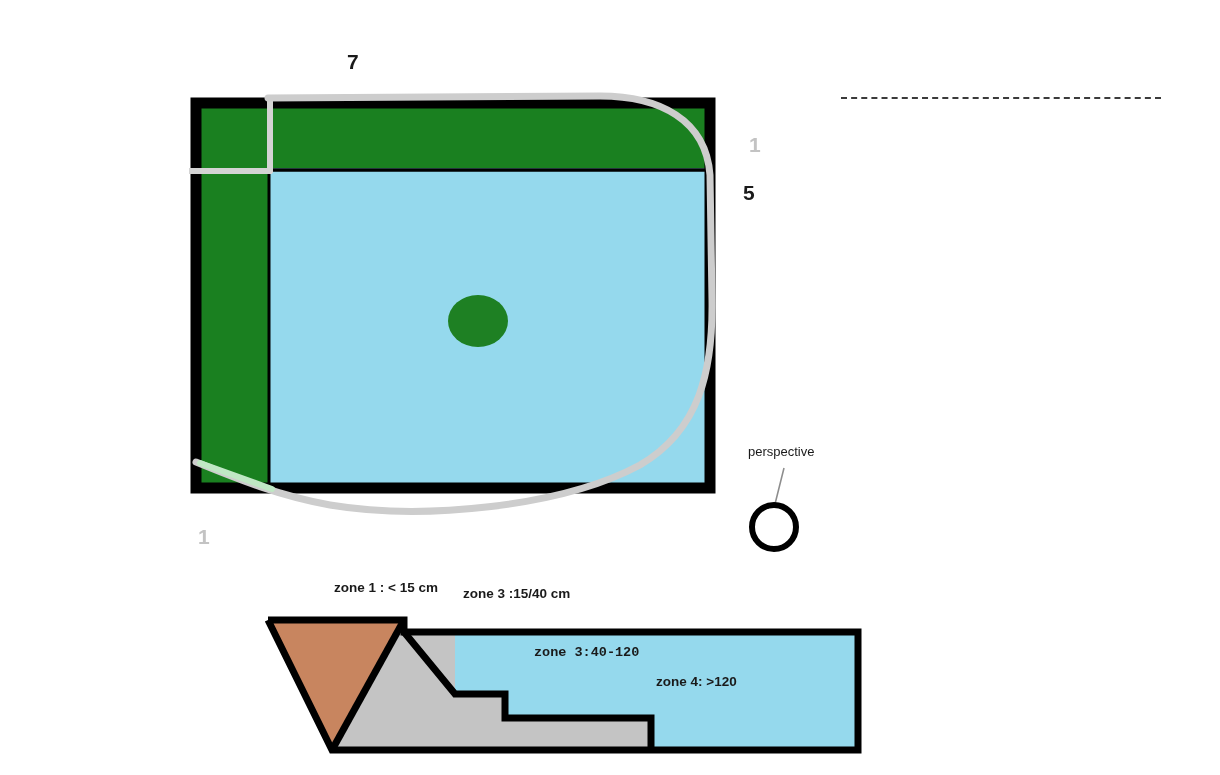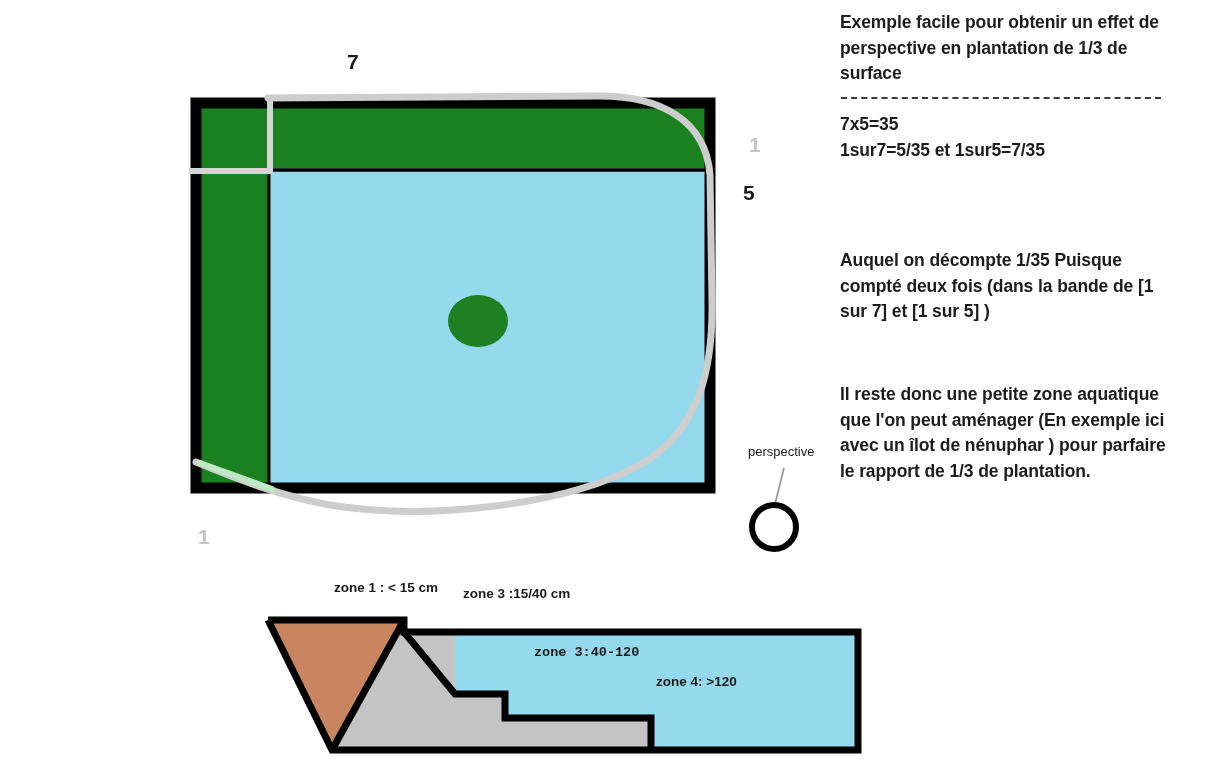--- a/index.html
+++ b/index.html
@@ -161,27 +161,20 @@
 
   <div class="txt dim-label faint lbl-1b">1</div>
 
   <div class="txt observer-label">perspective</div>
 
   <div class="txt zone-label zl1">zone 1 : &lt; 15 cm</div>
   <div class="txt zone-label zl2">zone 3 :15/40 cm</div>
   <div class="txt zone-label zl3">zone 3:40-120</div>
   <div class="txt zone-label zl4">zone 4: &gt;120</div>
 
-  <div class="note-block note-title">Exemple facile pour obtenir un effet de perspective  en plantation de 1/3 de surface</div>
 
   <div class="divider"></div>
 
-  <div class="note-block note-math">
-    <div>7x5=35</div>
-    <div>1sur7=5/35 et 1sur5=7/35</div>
-  </div>
 
 
-  <div class="note-block note-sub">Auquel on décompte 1/35 Puisque compté deux fois (dans la bande de [1 sur 7] et [1 sur 5] )</div>
 
-  <div class="note-block note-rest">Il reste donc une petite zone aquatique que l'on peut aménager (En exemple ici avec un îlot de nénuphar ) pour parfaire le rapport de 1/3 de plantation.</div>
 
 </div>
 
 </body></html>

